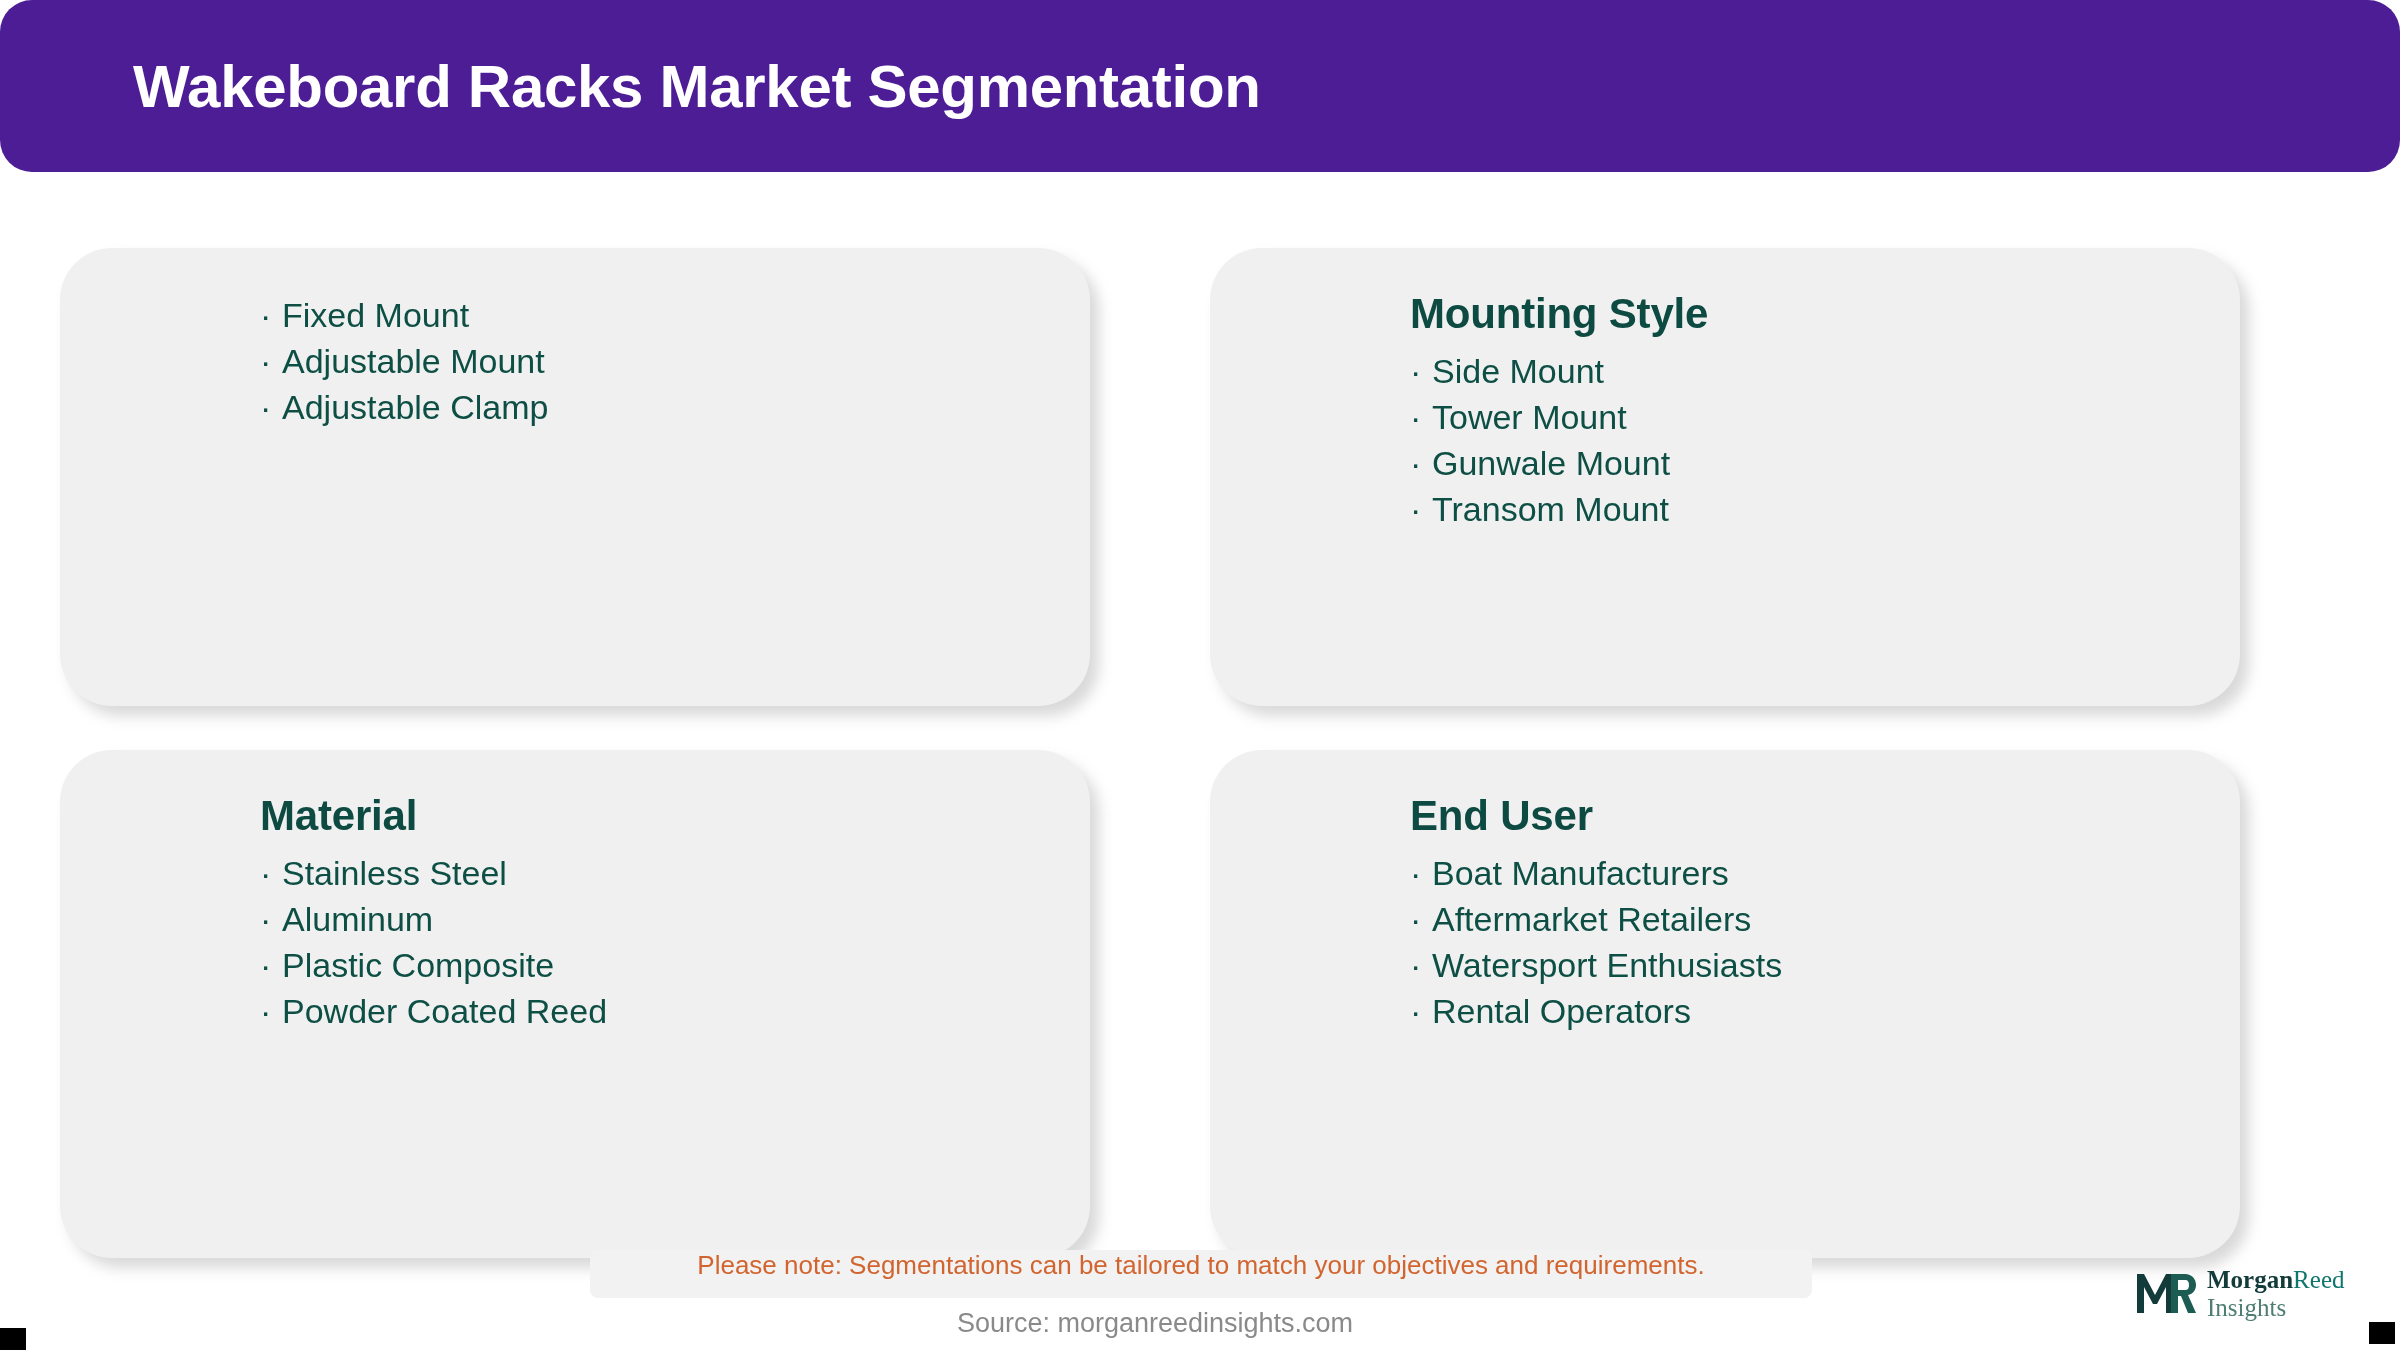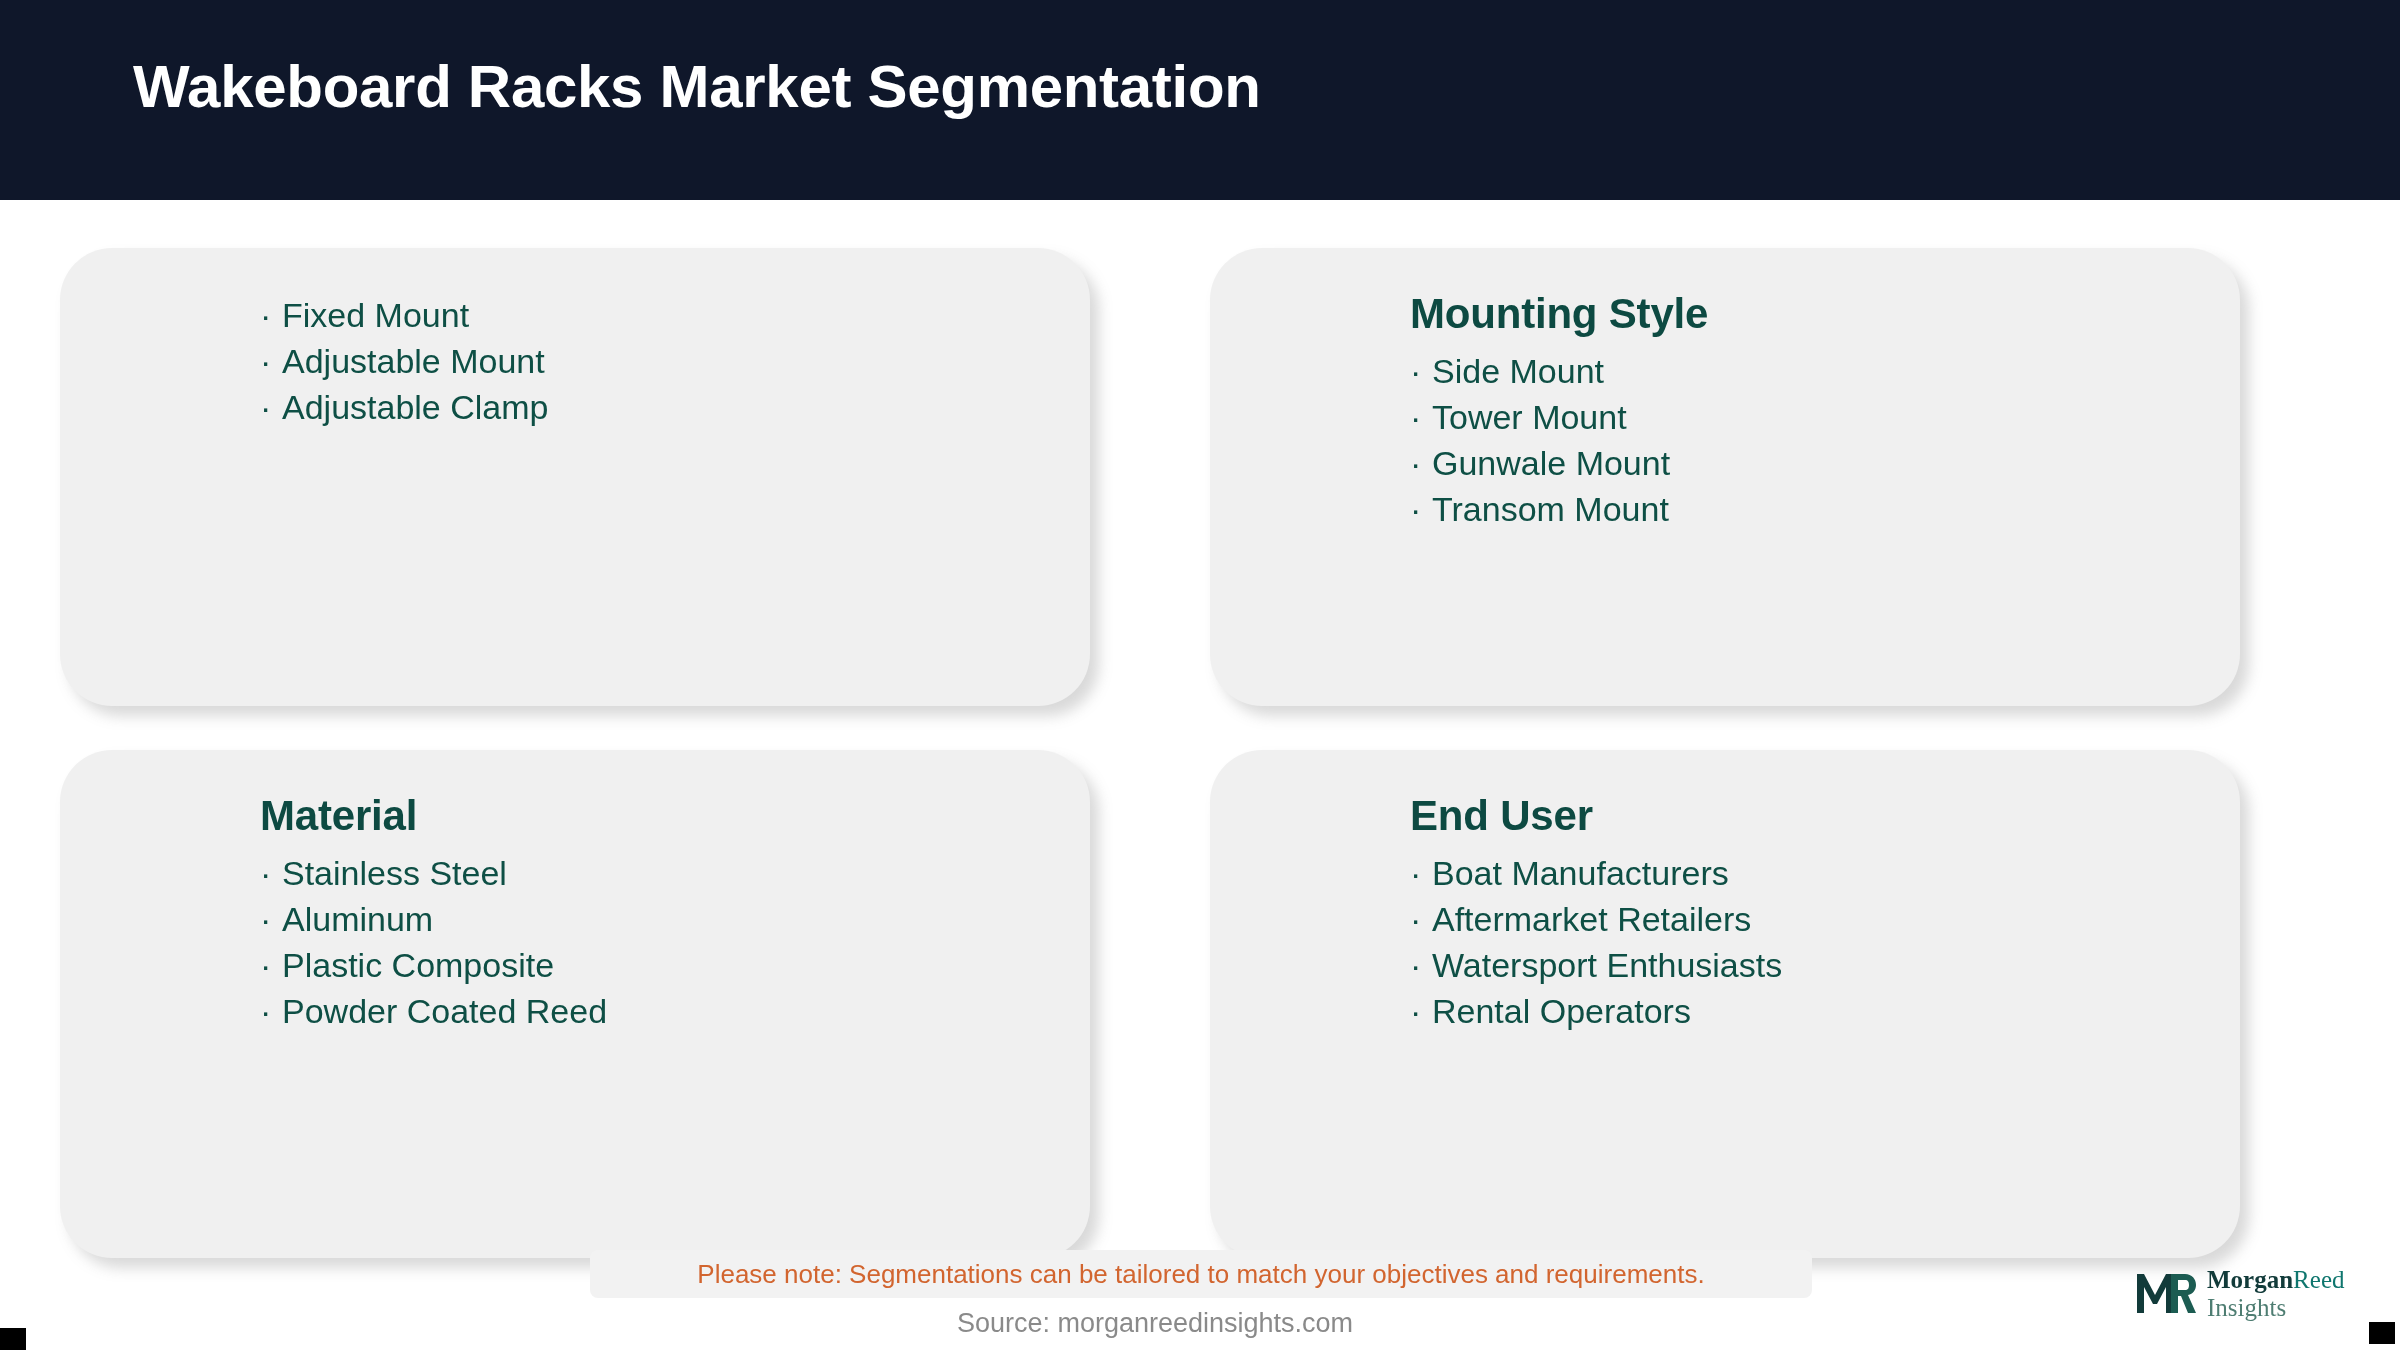--- a/index.html
+++ b/index.html
@@ -15,23 +15,24 @@
     font-family: "Liberation Sans", sans-serif;
     -webkit-font-smoothing: antialiased;
   }
 
   
   .header-band {
     position: absolute;
     left: 0;
     top: 0;
     width: 2400px;
-    height: 200px;
-    background: #0f172a;
+    height: 172px;
+    background: #4c1d95;
     box-sizing: border-box;
+    border-radius: 32px;
   }
   .header-title {
     position: absolute;
     left: 133px;
     top: 0;
     height: 172px;
     display: flex;
     align-items: center;
     color: #ffffff;
     font-size: 60px;
@@ -100,21 +101,20 @@
   }
   .note-pill {
     position: absolute;
     left: 590px;
     top: 18px;
     width: 1222px;
     height: 48px;
     background: #f2f2f2;
     border-radius: 8px;
     display: flex;
-    align-items: center;
     justify-content: center;
     box-sizing: border-box;
   }
   .note-pill span {
     color: #d2652f;
     font-size: 26px;
     white-space: nowrap;
   }
   .source-line {
     position: absolute;

